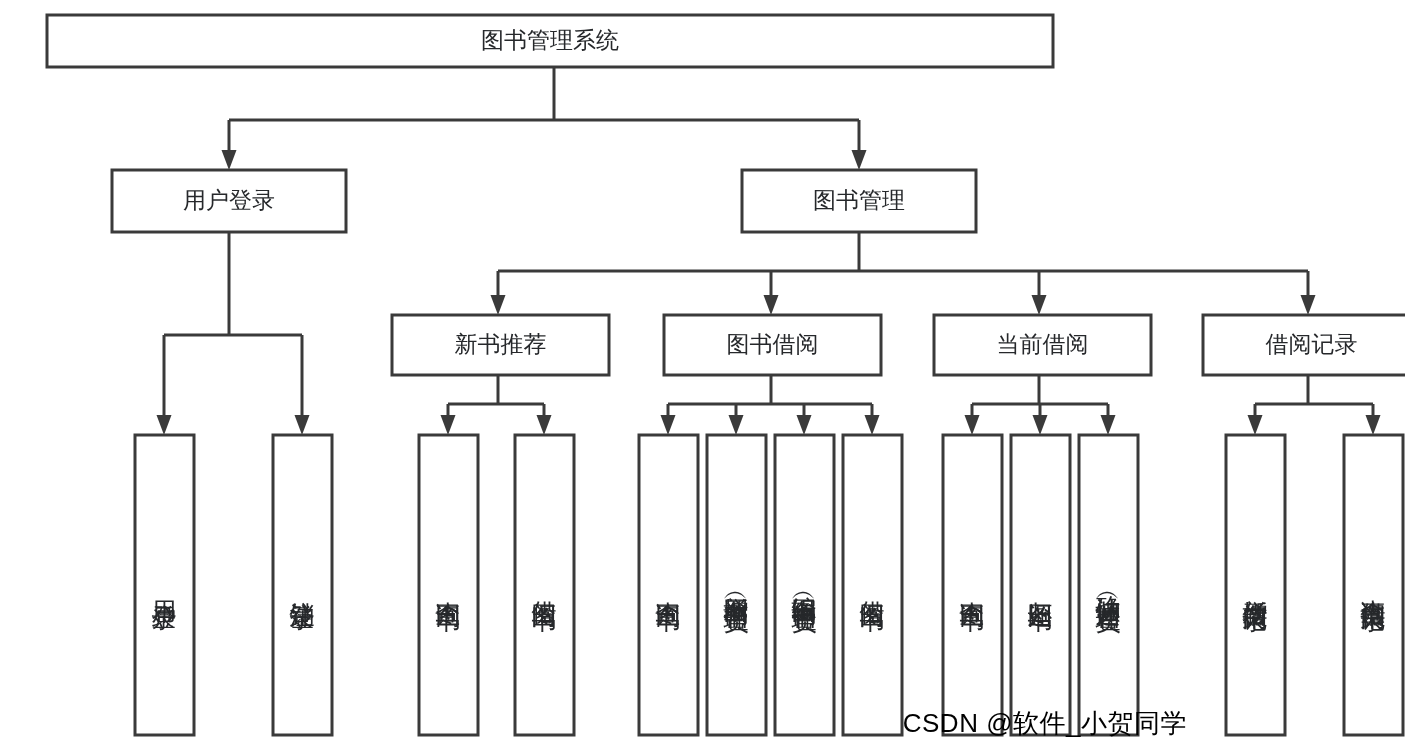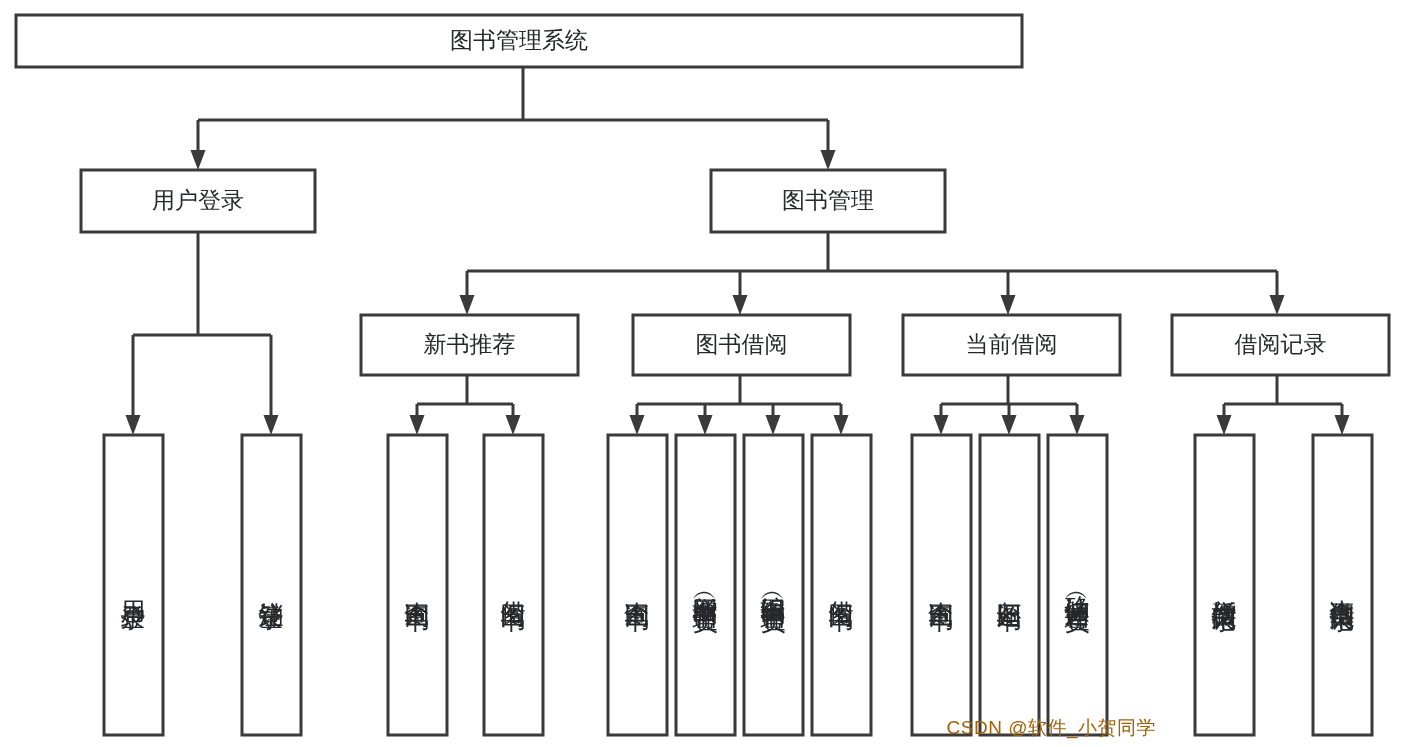--- a/index.html
+++ b/index.html
@@ -12,20 +12,21 @@
     height: 747px;
     font-family: "Liberation Sans", "DejaVu Sans", sans-serif;
     overflow: hidden;
     position: relative;
   }
   #diagram-root {
     position: relative;
     width: 1164px;
     height: 747px;
     background: #ffffff;
+    margin-left: 31px;
   }
   svg.diagram-canvas {
     position: absolute;
     left: 0;
     top: 0;
     width: 1405px;
     height: 747px;
     display: block;
   }
   .node-box {
@@ -69,22 +70,22 @@
     text-orientation: upright;
     letter-spacing: 2px;
     text-align: center;
     white-space: nowrap;
   }
   .watermark {
     position: absolute;
     right: 8px;
     bottom: 6px;
     font-family: "Liberation Sans", "DejaVu Sans", sans-serif;
-    font-size: 19px;
-    color: #a16207;
+    font-size: 26px;
+    color: #000000;
     letter-spacing: 0.5px;
     white-space: nowrap;
     user-select: none;
   }
 </style>
 </head>
 <body>
 
 <div id="diagram-root">
 

